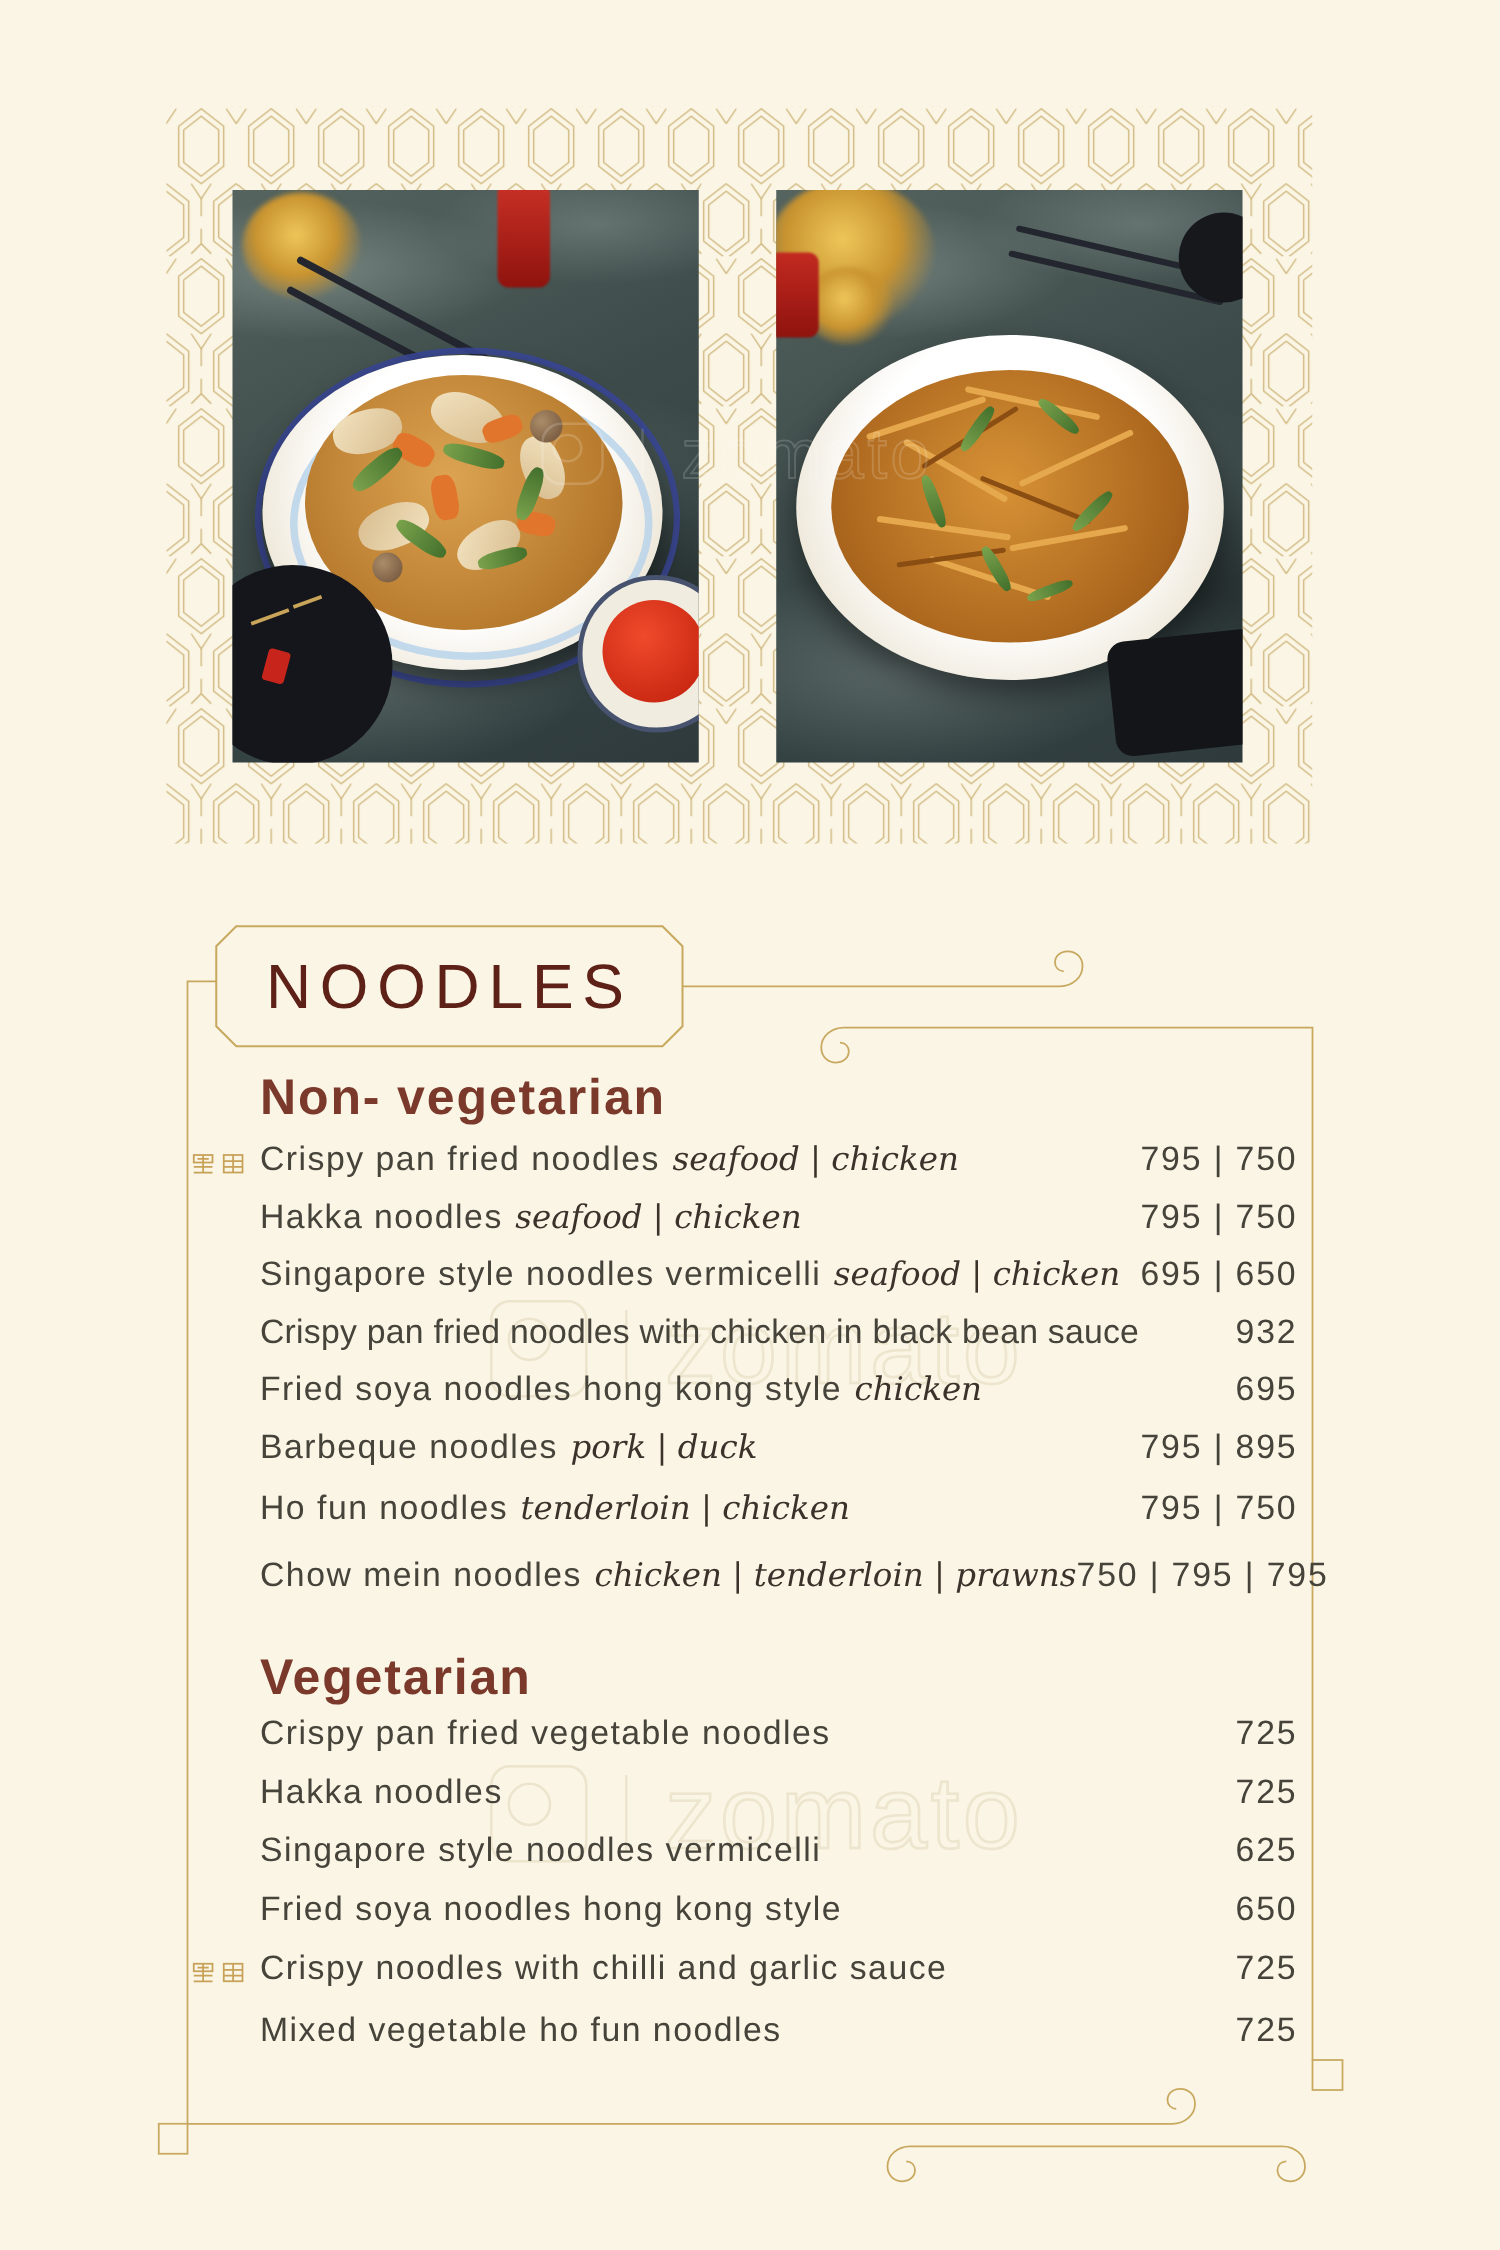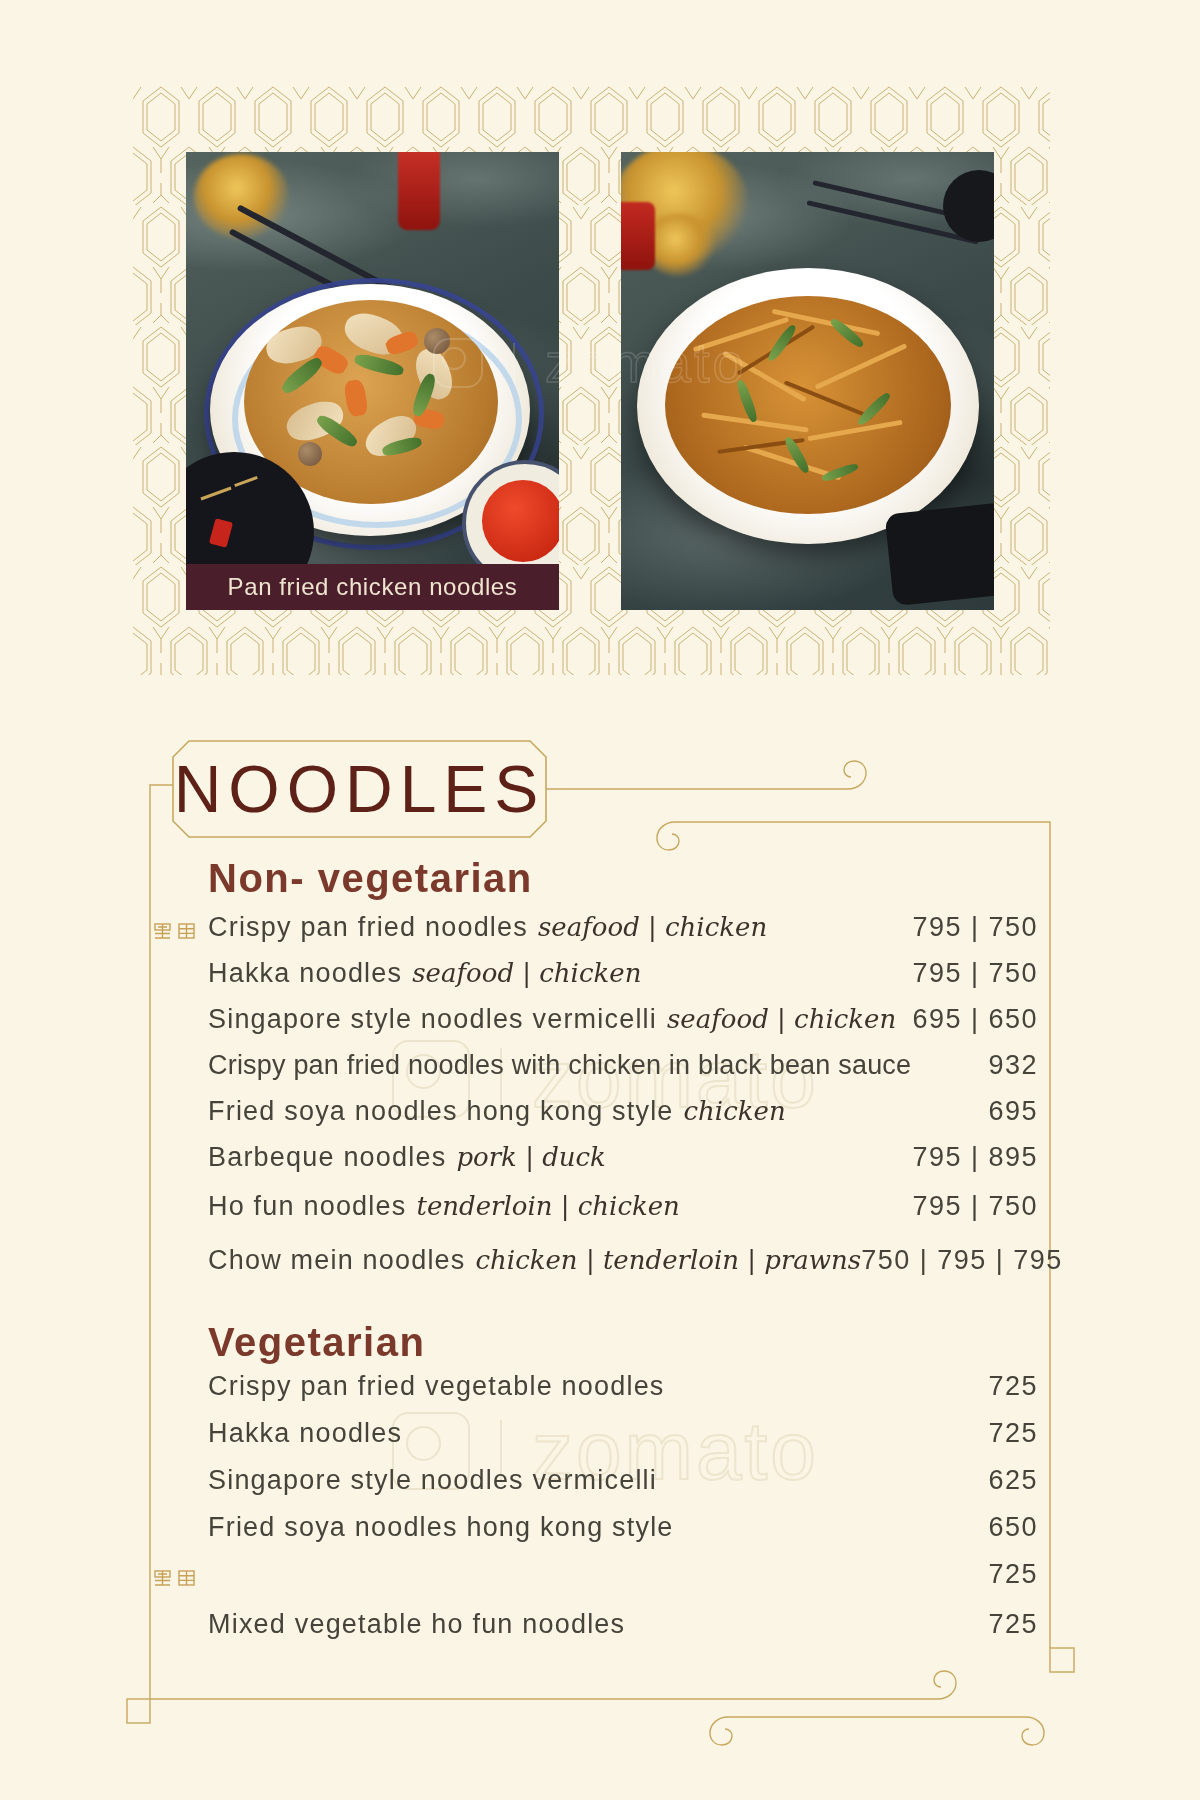--- a/index.html
+++ b/index.html
@@ -43,21 +43,21 @@
   .car{position:absolute;background:#e2752c;border-radius:35%}
   .grn{position:absolute;background:linear-gradient(90deg,#7aa24c,#43702c);border-radius:40%}
   .msh{position:absolute;background:radial-gradient(circle at 35% 35%, #ab8c69, #6d5138);border-radius:50%}
   .str{position:absolute;height:5px;border-radius:4px;background:#e6a84c}
   .strd{position:absolute;height:4px;border-radius:4px;background:#8a4d12}
   
   .frame{position:absolute;left:0;top:0;z-index:3;pointer-events:none}
   
   .title-box{position:absolute;left:173px;top:741px;width:373px;height:96px;z-index:4;
     display:flex;align-items:center;justify-content:center}
-  .title-box span{color:#5e2118;font-size:66px;letter-spacing:7px;font-weight:400}
+  .title-box span{color:#5e2118;font-size:50px;letter-spacing:7px;font-weight:400}
   .section-heading{position:absolute;left:208px;z-index:5;color:#7a392b;
     font-size:40px;letter-spacing:1.5px;font-weight:700;line-height:48px}
   
   .menu{position:absolute;left:152px;top:0;width:886px;z-index:5}
   .row{position:absolute;left:0;width:886px;height:38px;display:flex;align-items:baseline}
   .seal{flex:0 0 56px;align-self:center;display:flex;align-items:center}
   .iname{font-size:27px;color:#45433a;letter-spacing:1.2px;white-space:nowrap}
   .ivar{font-family:"DejaVu Serif", serif;font-style:italic;font-size:26px;color:#3b332b;
     margin-left:10px;white-space:nowrap}
   .iprice{margin-left:auto;font-size:27px;color:#45433a;letter-spacing:1.5px;white-space:nowrap}
@@ -123,23 +123,20 @@
     <div class="grn" style="left:128px;top:272px;width:46px;height:14px;transform:rotate(35deg)"></div>
     <div class="grn" style="left:196px;top:288px;width:40px;height:13px;transform:rotate(-15deg)"></div>
     <div class="msh" style="left:238px;top:176px;width:26px;height:26px"></div>
     <div class="msh" style="left:112px;top:290px;width:24px;height:24px"></div>
     <div class="abs" style="left:-32px;top:300px;width:160px;height:160px;border-radius:50%;background:#15161b"></div>
     <div class="abs" style="left:26px;top:368px;width:18px;height:26px;background:#c7241c;border-radius:3px;transform:rotate(15deg)"></div>
     <div class="abs" style="left:14px;top:340px;width:32px;height:3px;background:#c9a55a;transform:rotate(-20deg)"></div>
     <div class="abs" style="left:48px;top:328px;width:24px;height:3px;background:#c9a55a;transform:rotate(-20deg)"></div>
     <div class="abs" style="left:276px;top:308px;width:118px;height:118px;border-radius:50%;background:#f0ece0;border:4px solid #47536e"></div>
     <div class="abs" style="left:296px;top:328px;width:82px;height:82px;border-radius:50%;background:radial-gradient(circle at 40% 35%, #ef4a2b, #c01e0c)"></div>
-    <div class="caption">
-      <span>Pan fried chicken noodles</span>
-    </div>
   </div>
 
   <div class="photo photo-right">
     <div class="goldblob" style="left:-8px;top:-8px;width:135px;height:118px"></div>
     <div class="goldblob" style="left:22px;top:62px;width:72px;height:62px"></div>
     <div class="abs" style="left:-8px;top:50px;width:42px;height:68px;border-radius:8px;filter:blur(1px);background:linear-gradient(#c22a20,#8f130e)"></div>
     <div class="stick" style="left:192px;top:28px;width:180px;height:5px;transform:rotate(13deg)"></div>
     <div class="stick" style="left:186px;top:48px;width:176px;height:5px;transform:rotate(13deg)"></div>
     <div class="abs" style="left:322px;top:18px;width:72px;height:72px;border-radius:50%;background:#17181c"></div>
     <div class="plate" style="left:16px;top:116px;width:342px;height:276px"></div>
@@ -304,20 +301,21 @@
     <span class="seal" aria-label="皇朝">
       <svg width="46" height="18" viewBox="0 0 46 18">
           <g stroke="#c8a158" stroke-width="1.4" fill="none">
             <rect x="3" y="2" width="15" height="6"></rect>
             <path d="M10.5 2 V16 M3 11.5 H18 M3 16 H18 M6 5 H15"></path>
             <rect x="27" y="2" width="15" height="14"></rect>
             <path d="M27 6.8 H42 M27 11.4 H42 M34.5 2 V16"></path>
           </g>
         </svg>
     </span>
+    <span class="iname">Crispy noodles with chilli and garlic sauce</span>
     <span class="iprice">725</span>
   </div>
 
   <div class="row" style="top:1609px">
     <span class="seal"></span>
     <span class="iname">Mixed vegetable ho fun noodles</span>
     <span class="iprice">725</span>
   </div>
 
 </div>

